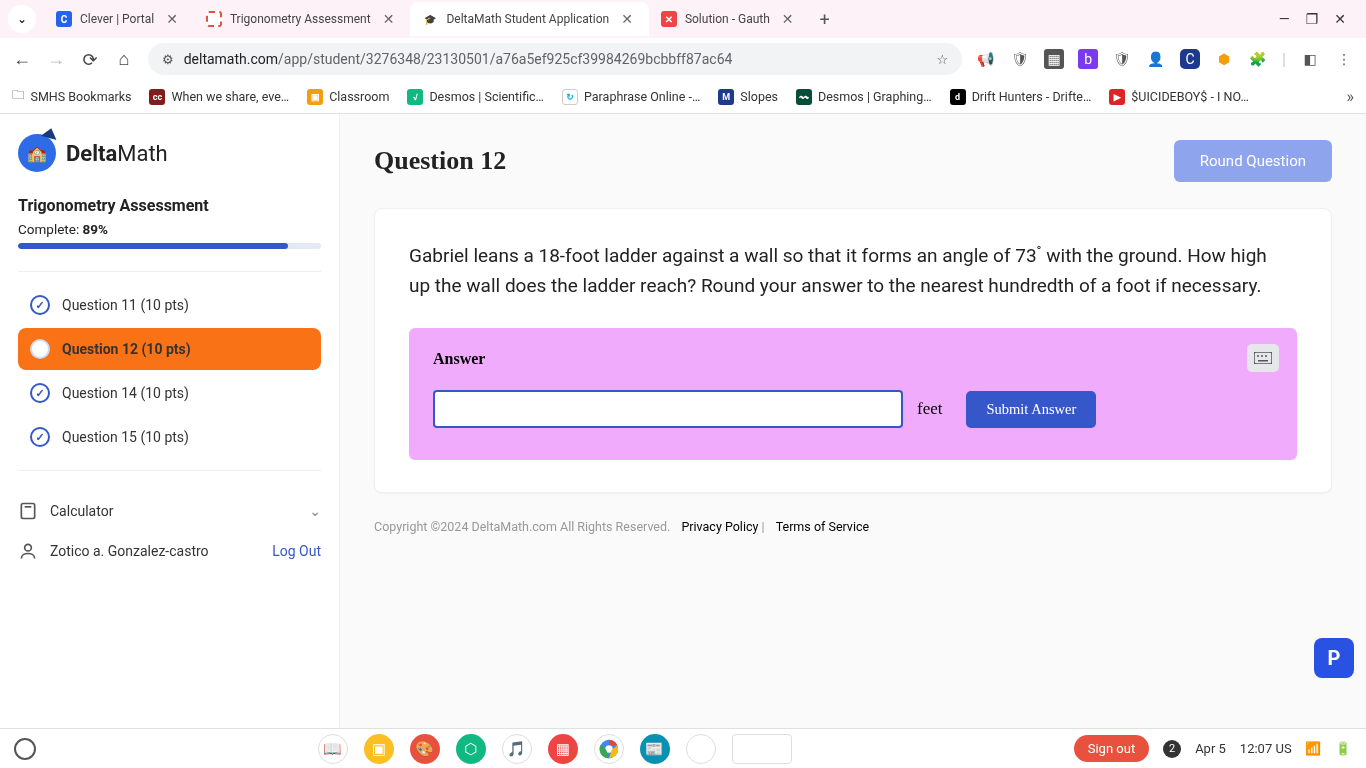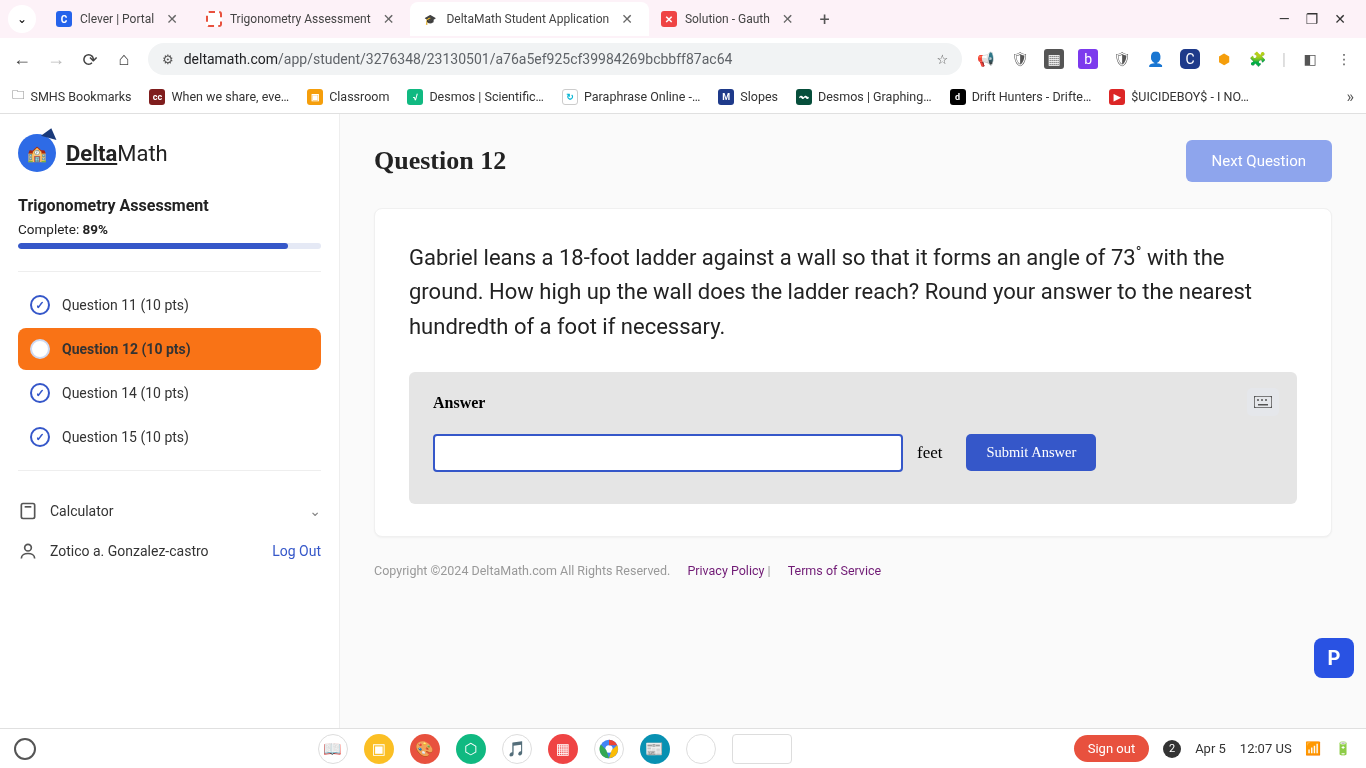--- a/index.html
+++ b/index.html
@@ -32,21 +32,21 @@
 .bookmark-icon { width: 16px; height: 16px; border-radius: 3px; display: inline-flex; align-items: center; justify-content: center; font-size: 9px; font-weight: bold; color: #fff; flex-shrink: 0; }
 .bookmarks-overflow { margin-left: auto; font-size: 16px; color: #555; }
 
 
 .app { display: flex; height: calc(768px - 38px - 42px - 34px - 40px); background: #fff; }
 .sidebar { width: 340px; padding: 20px 18px; border-right: 1px solid #eee; }
 .logo { display: flex; align-items: center; gap: 10px; margin-bottom: 24px; }
 .logo-icon { width: 38px; height: 38px; border-radius: 50%; background: #2e6be6; display: flex; align-items: center; justify-content: center; color: #fff; font-size: 16px; position: relative; }
 .logo-icon::before { content: ""; position: absolute; top: -6px; right: -2px; width: 0; height: 0; border-left: 8px solid transparent; border-right: 8px solid transparent; border-bottom: 10px solid #1a3a7a; transform: rotate(15deg); }
 .logo-text { font-size: 22px; font-weight: 400; color: #222; }
-.logo-text b { font-weight: 700; text-decoration: underline; }
+.logo-text b { font-weight: 700; }
 .assignment-title { font-size: 16px; font-weight: 700; margin-bottom: 6px; color: #222; }
 .due { font-size: 13.5px; color: #222; margin-bottom: 18px; }
 .due b { font-weight: 700; }
 .complete { font-size: 13.5px; color: #222; margin-bottom: 6px; }
 .progress { height: 6px; background: #e5e9f5; border-radius: 3px; margin-bottom: 22px; overflow: hidden; }
 .progress-fill { height: 100%; background: #3557c9; border-radius: 3px; }
 .divider { height: 1px; background: #eee; margin: 12px 0; }
 .question-list { display: flex; flex-direction: column; gap: 2px; }
 .q-item { display: flex; align-items: center; gap: 12px; padding: 11px 12px; border-radius: 8px; font-size: 14px; color: #333; }
 .q-item.active { background: #f97316; font-weight: 700; }
@@ -58,31 +58,31 @@
 .calc-row, .user-row { display: flex; align-items: center; gap: 12px; padding: 10px 0; font-size: 14px; color: #333; }
 .calc-row svg, .user-row svg { width: 20px; height: 20px; }
 .chevron { margin-left: auto; color: #888; }
 .logout { margin-left: auto; color: #3557c9; font-size: 14px; }
 
 .main { flex: 1; padding: 26px 34px; background: #fafafa; overflow: auto; }
 .main-header { display: flex; align-items: center; justify-content: space-between; margin-bottom: 26px; }
 .q-title { font-size: 26px; font-weight: 700; font-family: Georgia, serif; color: #222; }
 .next-btn { background: #8ea5ed; color: #fff; padding: 12px 26px; border-radius: 6px; font-size: 15px; border: none; }
 .card { background: #fff; border-radius: 8px; padding: 32px 34px; box-shadow: 0 1px 2px rgba(0,0,0,0.04); margin-bottom: 22px; border: 1px solid #f0f0f0; }
-.problem { font-size: 22px; line-height: 1.55; font-family: Georgia, serif; color: #222; max-width: 880px; }
+.problem { font-size: 19px; line-height: 1.55; font-family: Georgia, serif; color: #222; max-width: 880px; }
 .problem sup { font-size: 0.7em; }
-.answer-box { background: #e5e5e5; border-radius: 6px; padding: 22px 24px 32px; margin-top: 28px; position: relative; }
+.answer-box { background: #f0abfc; border-radius: 6px; padding: 22px 24px 32px; margin-top: 28px; position: relative; }
 .answer-label { font-size: 16px; font-weight: 700; font-family: Georgia, serif; margin-bottom: 22px; }
 .keyboard-btn { position: absolute; top: 16px; right: 18px; width: 32px; height: 28px; background: #e5e7eb; border-radius: 5px; display: flex; align-items: center; justify-content: center; }
 .answer-row { display: flex; align-items: center; gap: 14px; }
 .answer-input { width: 470px; height: 38px; border: 2px solid #3557c9; border-radius: 4px; padding: 0 10px; font-size: 15px; }
 .unit { font-size: 17px; font-family: Georgia, serif; }
 .submit-btn { background: #3557c9; color: #fff; padding: 10px 20px; border-radius: 5px; font-size: 14.5px; font-family: Georgia, serif; border: none; margin-left: 10px; }
 .footer { font-size: 12.5px; color: #999; margin-top: 26px; }
-.footer a { color: #701a75; text-decoration: none; margin-left: 14px; }
+.footer a { color: #000000; text-decoration: none; margin-left: 8px; }
 
 
 .shelf { position: absolute; bottom: 0; left: 0; right: 0; height: 40px; background: #fff; display: flex; align-items: center; padding: 0 14px; border-top: 1px solid #e0e0e0; }
 .shelf-launcher { width: 22px; height: 22px; border: 2px solid #555; border-radius: 50%; }
 .shelf-apps { display: flex; gap: 16px; margin: 0 auto; align-items: center; }
 .shelf-app { width: 30px; height: 30px; border-radius: 50%; display: flex; align-items: center; justify-content: center; font-size: 15px; color: #fff; }
 .shelf-right { display: flex; align-items: center; gap: 14px; font-size: 13px; color: #333; }
 .signout-btn { background: #e8513e; color: #fff; padding: 6px 14px; border-radius: 14px; font-size: 13px; }
 .badge-num { width: 18px; height: 18px; border-radius: 50%; background: #333; color: #fff; font-size: 11px; display: flex; align-items: center; justify-content: center; }
 .floating-p { position: absolute; right: 12px; bottom: 90px; width: 40px; height: 40px; background: #2952e3; border-radius: 8px; display: flex; align-items: center; justify-content: center; color: #fff; font-weight: bold; font-size: 20px; }
@@ -238,21 +238,21 @@
           </svg>
         <span>Zotico a. Gonzalez-castro</span>
         <span class="logout">Log Out</span>
       </div>
     </div>
   </div>
 
   <div class="main">
     <div class="main-header">
       <div class="q-title">Question 12</div>
-      <button class="next-btn">Next Question</button>
+      <button class="next-btn">Round Question</button>
     </div>
     <div class="card">
       <div class="problem"><span>Gabriel leans a 18-foot ladder against a wall so that it forms an angle of 73</span><sup>°</sup><span> with the ground. How high up the wall does the ladder reach? Round your answer to the nearest hundredth of a foot if necessary.</span></div>
       <div class="answer-box">
         <div class="answer-label">Answer</div>
         <div class="keyboard-btn">
           <svg width="18" height="12" viewBox="0 0 18 12">
               <rect x="0" y="0" width="18" height="12" rx="2" fill="none" stroke="#555" stroke-width="1.5"></rect>
               <circle cx="4" cy="4" r="1" fill="#555"></circle>
               <circle cx="8" cy="4" r="1" fill="#555"></circle>

